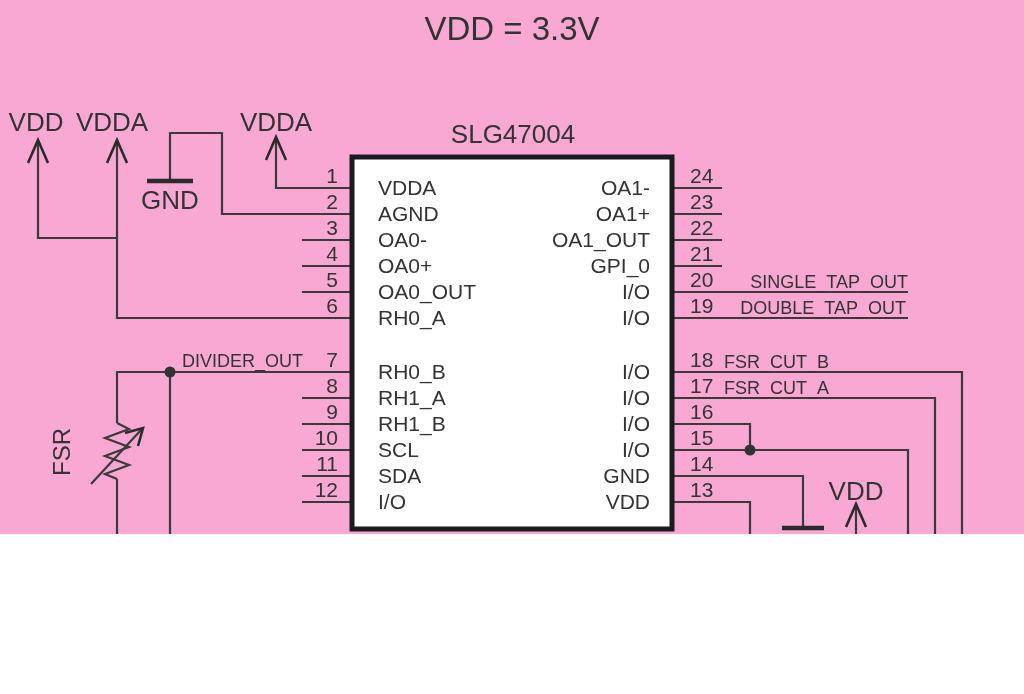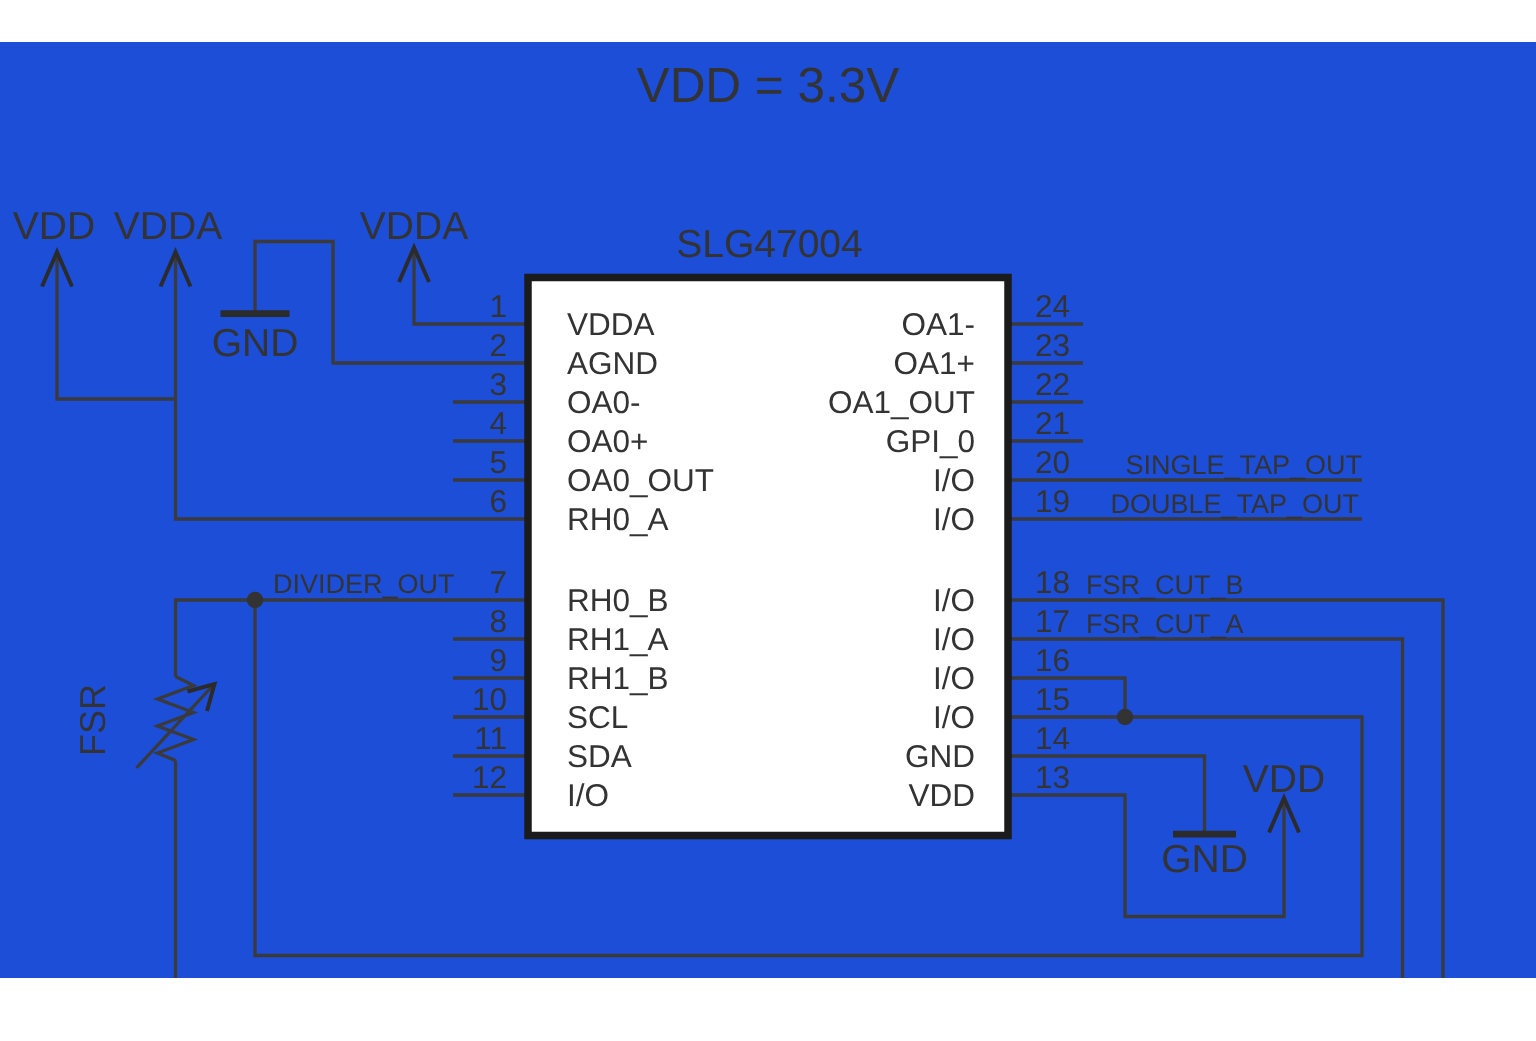--- a/index.html
+++ b/index.html
@@ -1,16 +1,16 @@
 <!DOCTYPE html>
 <html><head>
 <meta charset="utf-8">
 <style>
   html,body{margin:0;padding:0;background:#ffffff;}
-  .stage{position:relative;width:1024px;height:624px;background:#1d4ed8;overflow:hidden;margin-top:28px;}
+  .stage{position:relative;width:1024px;height:534px;background:#f9a8d4;overflow:hidden;}
   svg{display:block;}
   .wire{stroke:#3a3a3a;stroke-width:2.2;fill:none;}
   .bar{stroke:#2b2b2b;stroke-width:4.5;fill:none;}
   .arrow{stroke:#2b2b2b;stroke-width:2.6;fill:none;stroke-linejoin:miter;}
   .dot{fill:#333333;stroke:none;}
   .chip{fill:#ffffff;stroke:#1b1b1b;stroke-width:5;}
   text{font-family:"Liberation Sans",sans-serif;fill:#333333;}
   .t-title{font-size:33px;}
   .t-chip{font-size:26px;}
   .t-pin{font-size:21px;}

